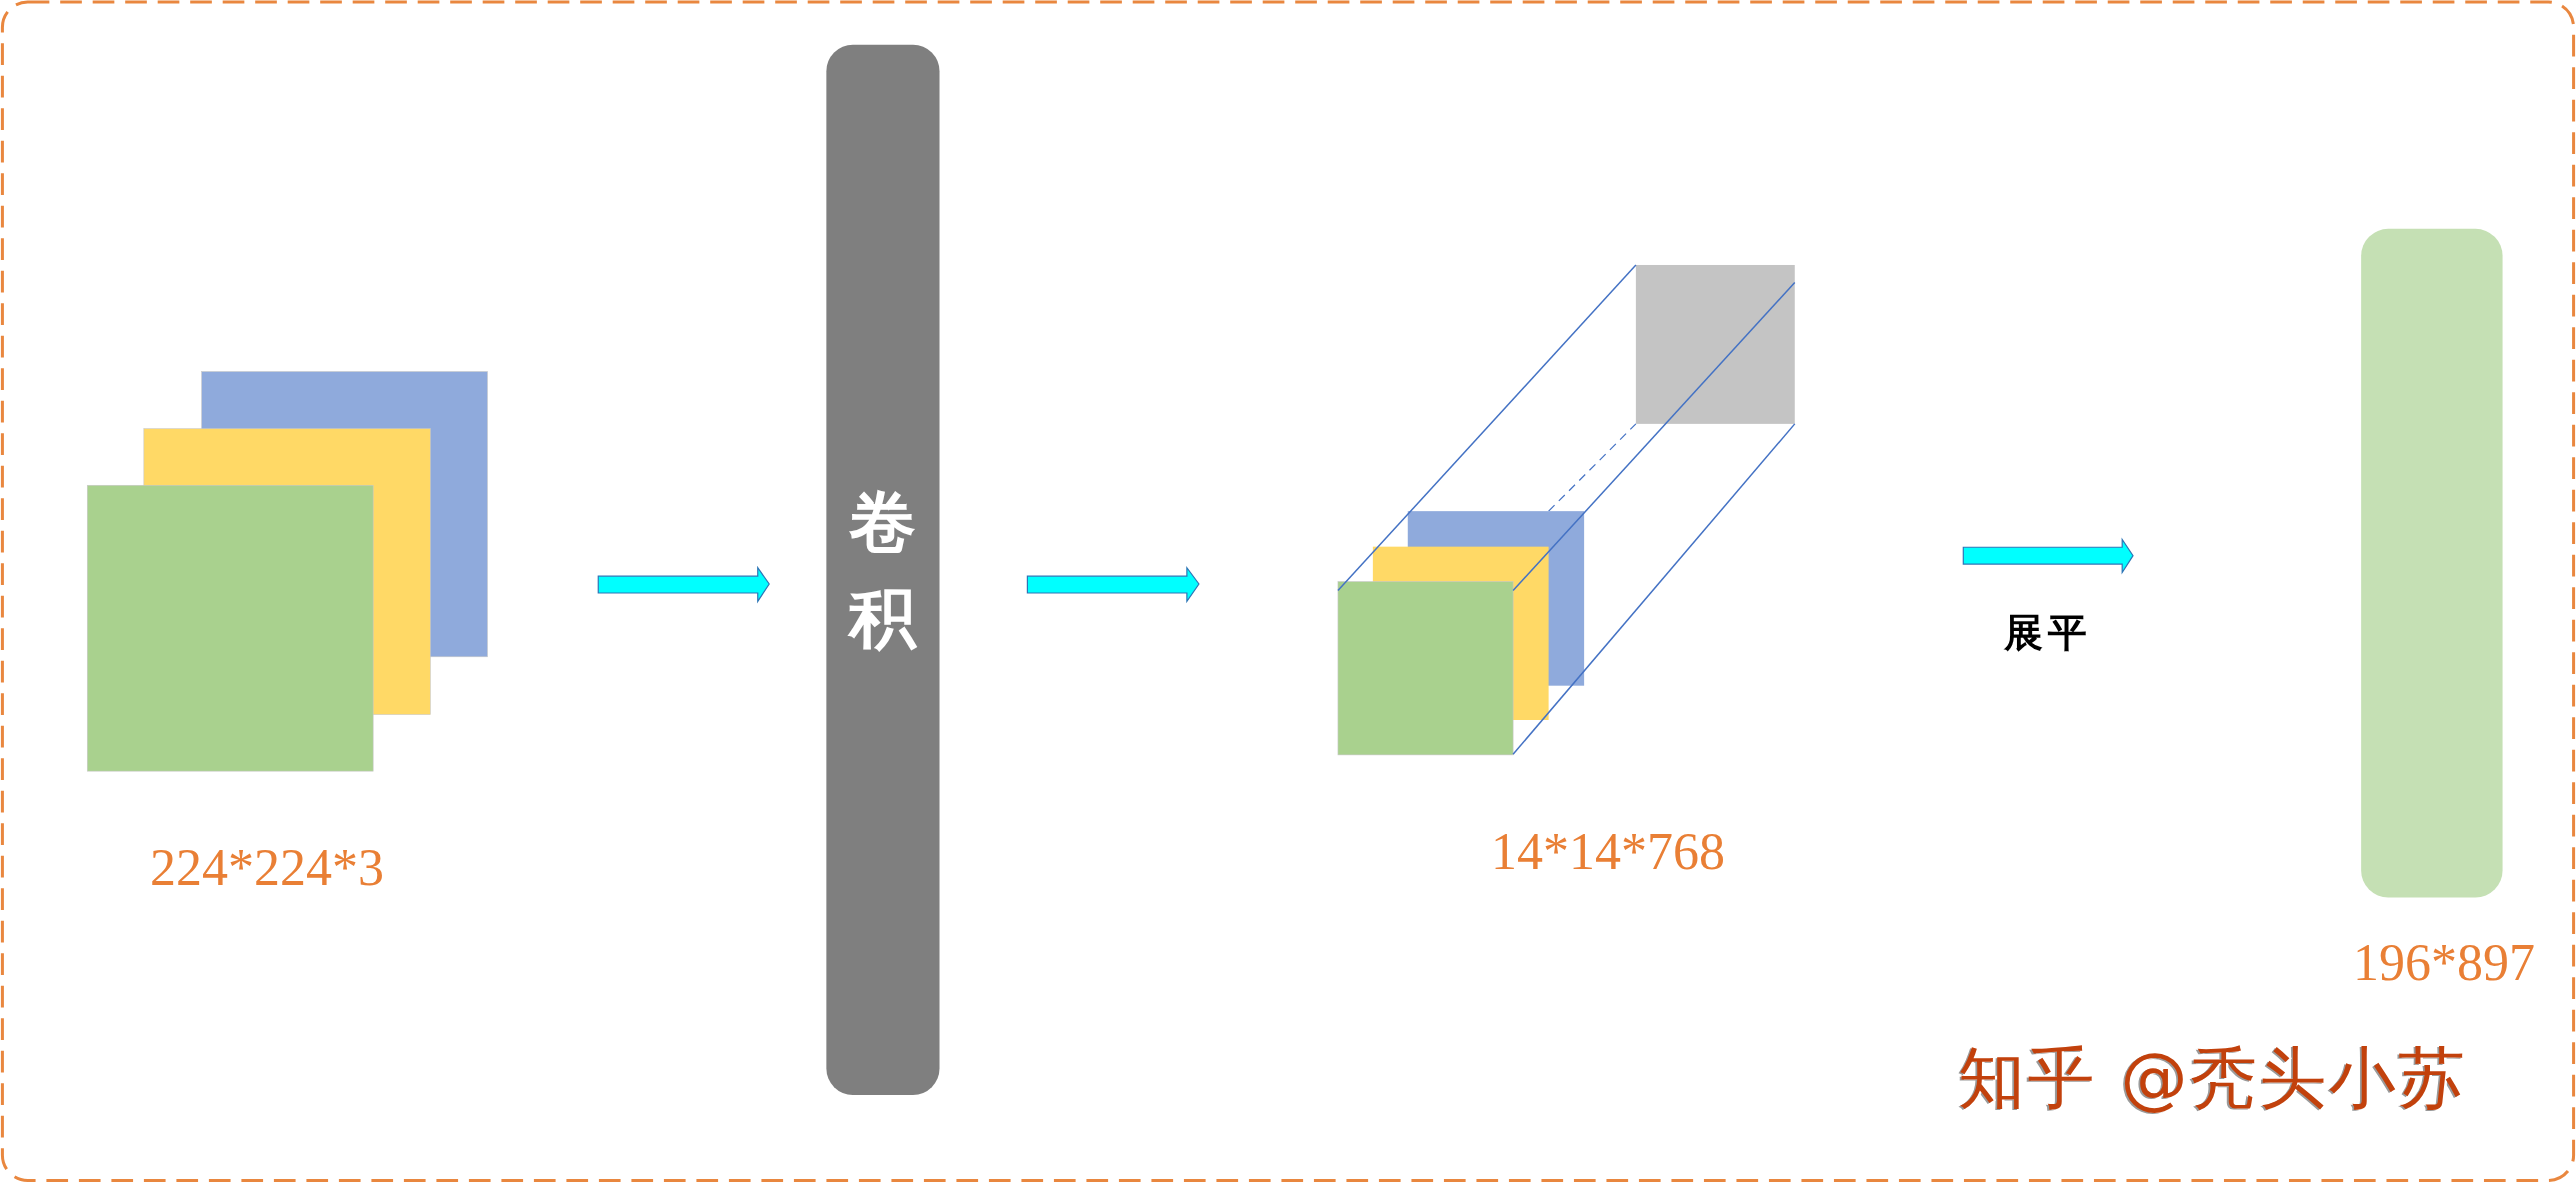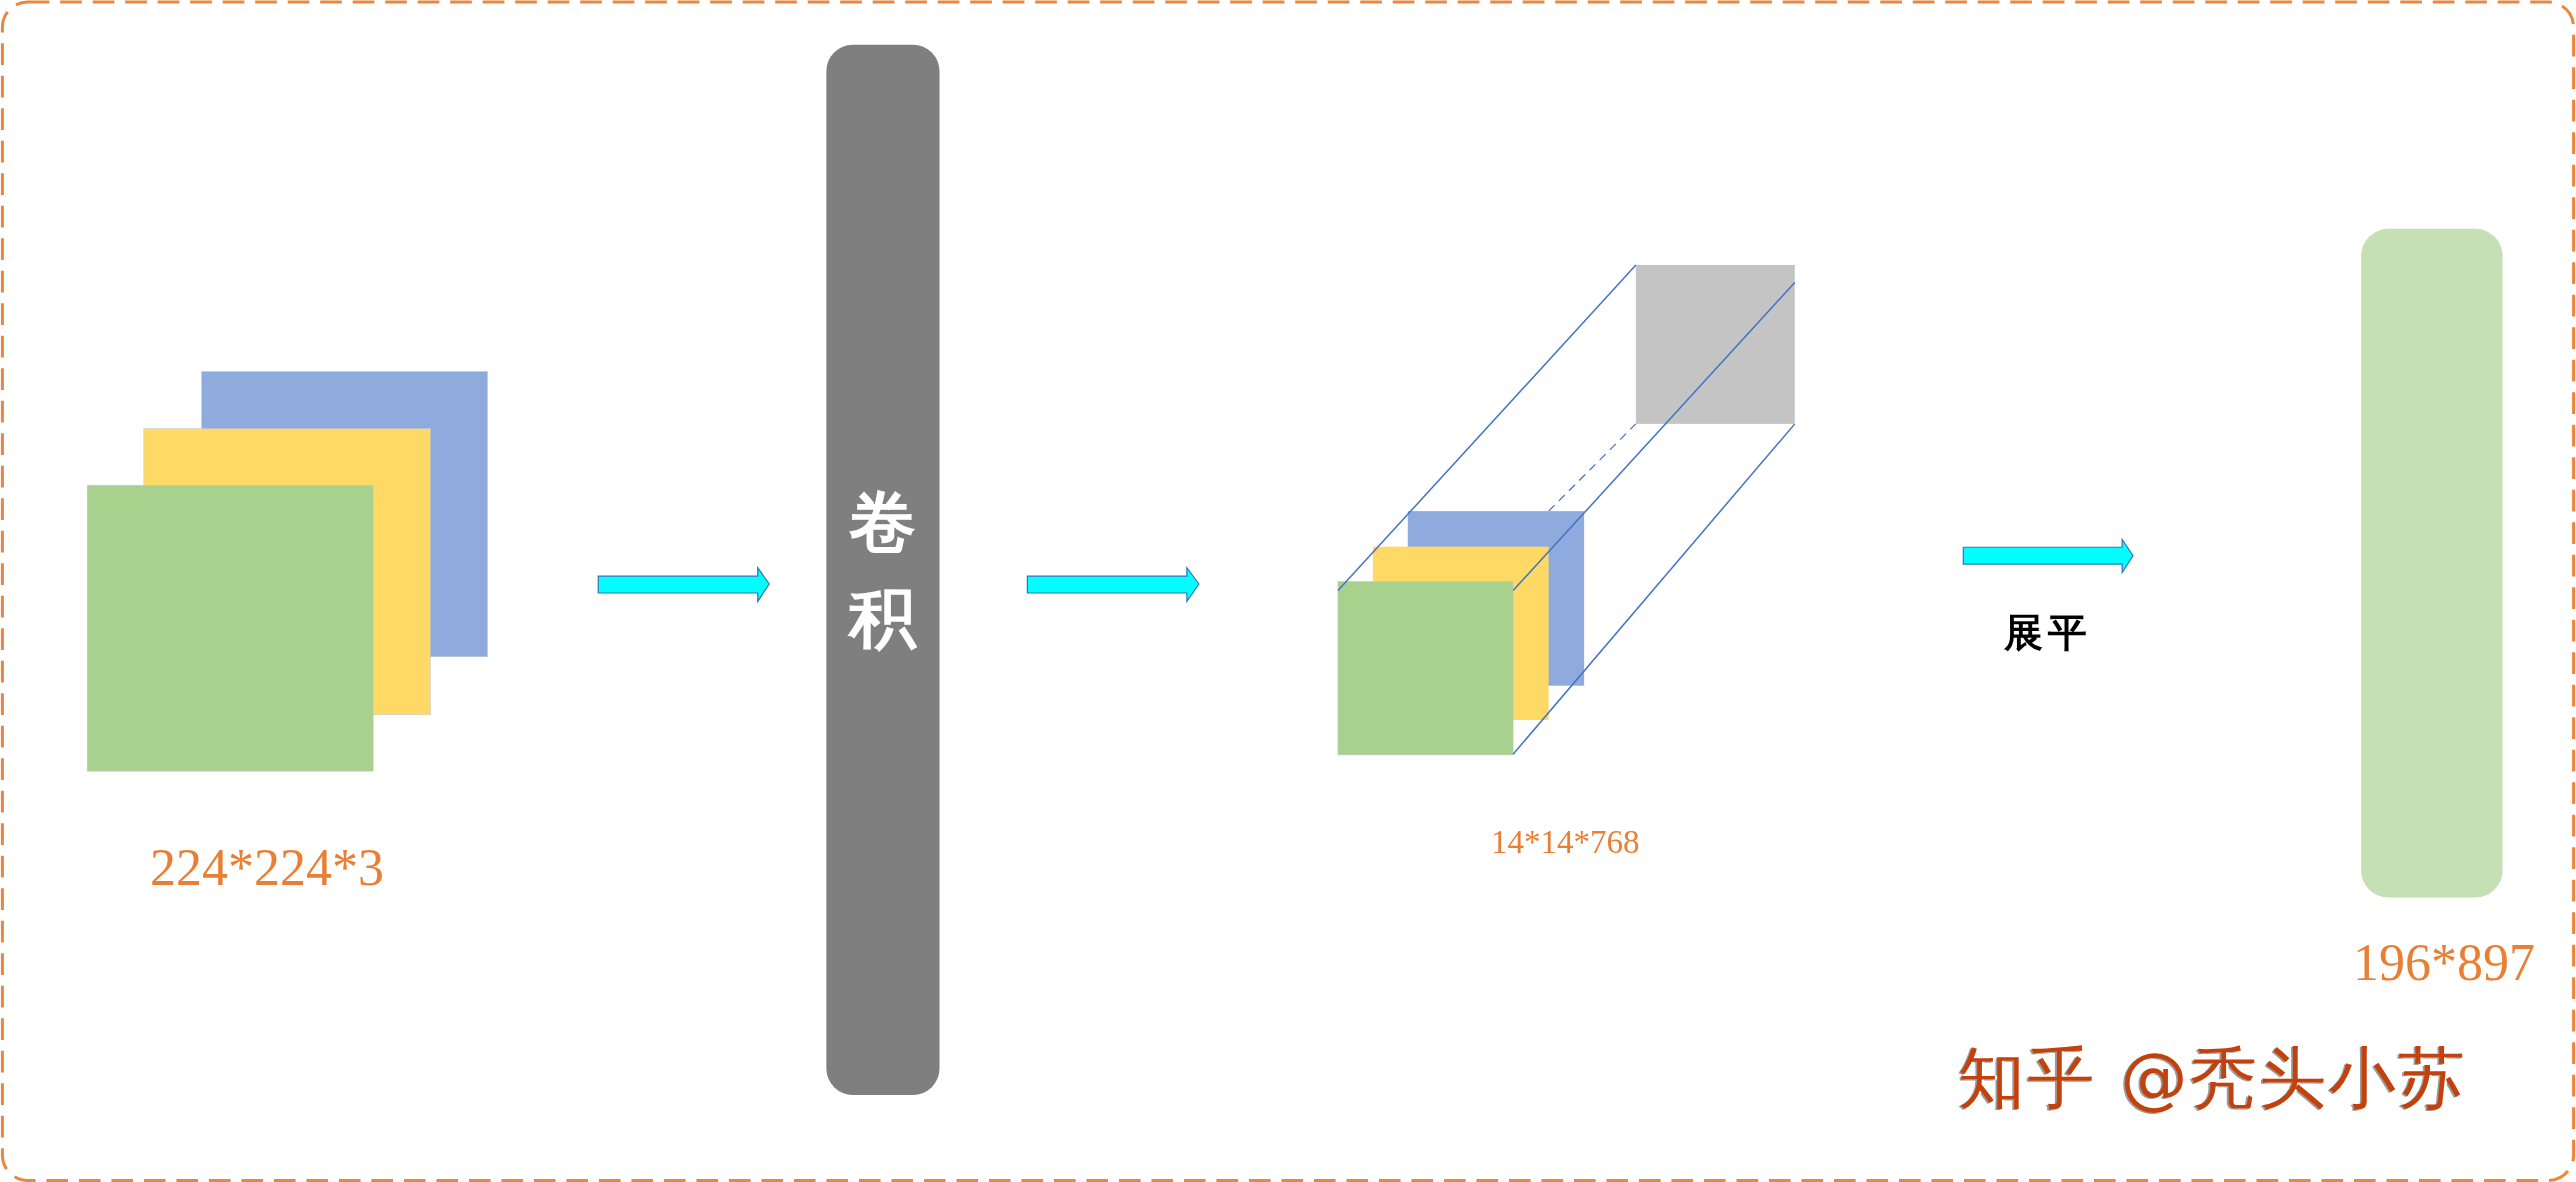--- a/index.html
+++ b/index.html
@@ -80,21 +80,21 @@
     <polygon points="3262,909 3526,909 3526,896 3544,923 3526,951 3526,937 3262,937" fill="#00FFFF" stroke="#2E75B6" stroke-width="2"></polygon>
 
     <rect x="3923" y="380" width="235" height="1111" rx="45" ry="45" fill="#C5E0B4"></rect>
   </svg>
 
   <div class="label-dim" style="left:150px; top:842px;">224*224*3</div>
 
   <div class="label-vert" style="left:826px; top:488px;">卷</div>
   <div class="label-vert" style="left:826px; top:584px;">积</div>
 
-  <div class="label-dim" style="left:1491px; top:826px; font-size:33px;">14*14*768</div>
+  <div class="label-dim" style="left:1491px; top:826px; font-size:52px;">14*14*768</div>
 
   <div class="label-flatten" style="left:2004px; top:585px;margin-top:28px;">展平</div>
 
   <div class="label-dim" style="left:2353px; top:937px;">196*897</div>
 
   <div class="watermark" style="left:1958px; top:1045px;">知乎 @秃头小苏</div>
 </div>
 
 
 </body></html>

